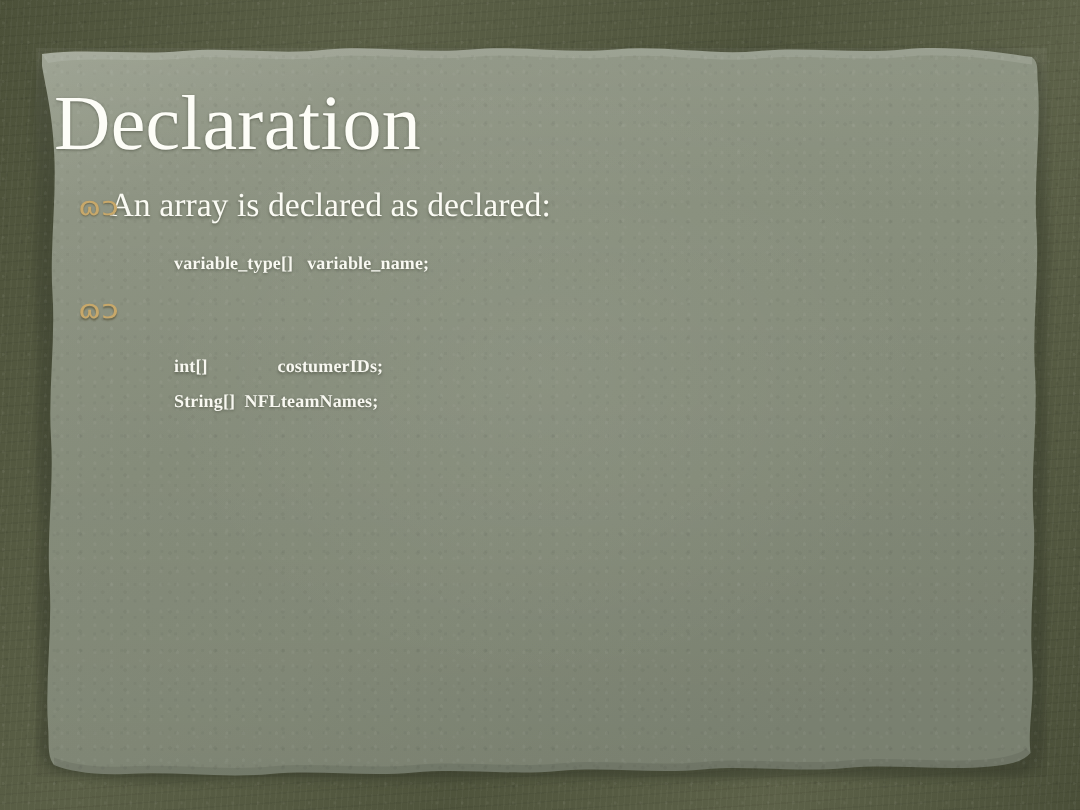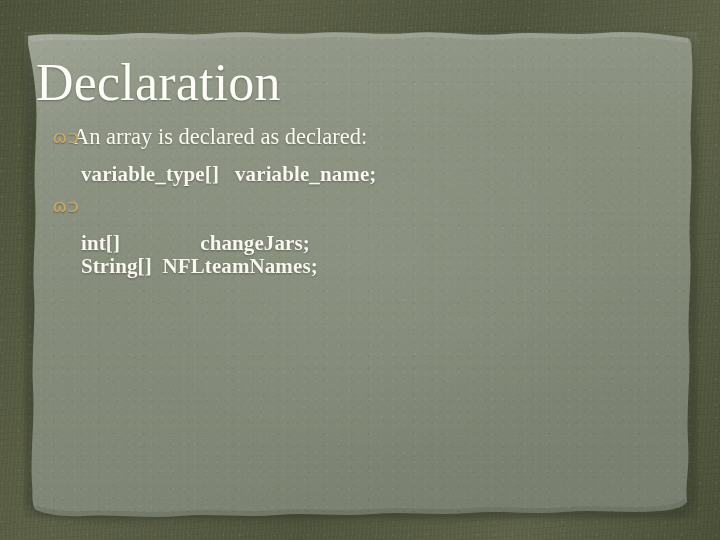--- a/index.html
+++ b/index.html
@@ -119,25 +119,25 @@
     flex: 0 0 21px;
     color: #c8a86a;
     font-size: 17px;
     line-height: 29px;
     font-family: "DejaVu Sans", sans-serif;
     transform: translateY(-1px) scaleX(1.25);
     transform-origin: left center;
     text-shadow: 0 1px 1px rgba(60,50,20,.45);
   }
   .lvl2 {
-    font-size: 21px;
+    font-size: 12px;
     line-height: 23.5px;
     font-weight: bold;
     color: #f8f8f1;
-    margin-left: 45px;
+    margin-left: 80px;
     white-space: pre;
     text-shadow: 0 1px 2px rgba(40,44,30,.45);
     letter-spacing: .1px;
   }
   .gap-1 { height: 10px; }
   .gap-2 { height: 6px; }
 </style>
 </head>
 <body>
 
@@ -224,18 +224,18 @@
       <div class="lvl2">variable_type[]   variable_name;</div>
 
       <div class="gap-2"></div>
 
       <div class="lvl1">
         <span class="bullet">ɷɔ</span>
       </div>
 
       <div class="gap-1"></div>
 
-      <div class="lvl2">int[]               changeJars;</div>
+      <div class="lvl2">int[]               costumerIDs;</div>
       <div class="lvl2">String[]  NFLteamNames;</div>
 
     </div>
   </div>
 </div>
 
 </body></html>

